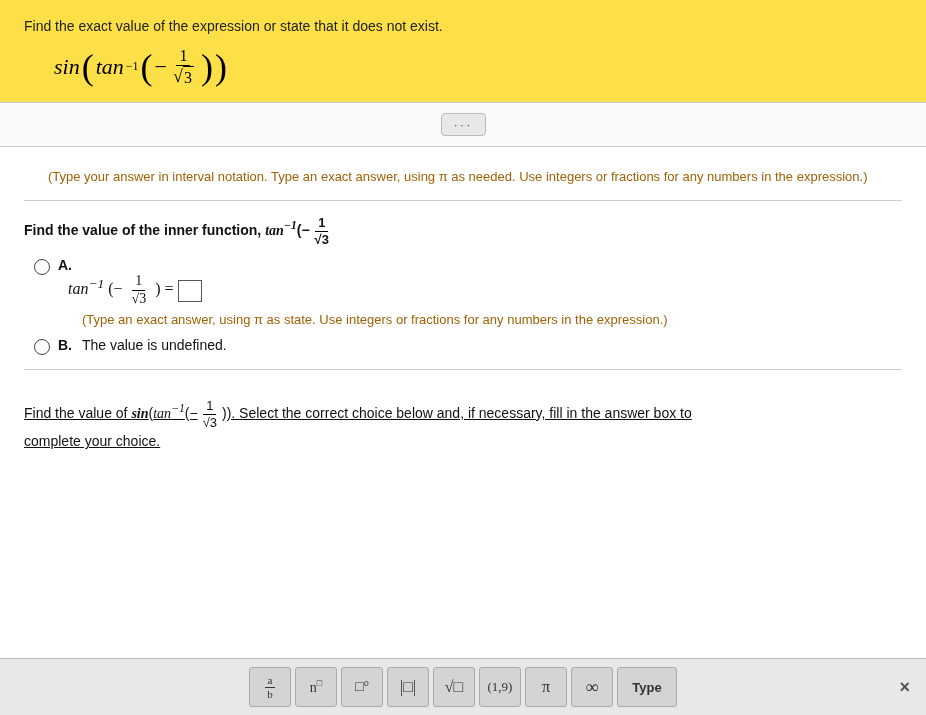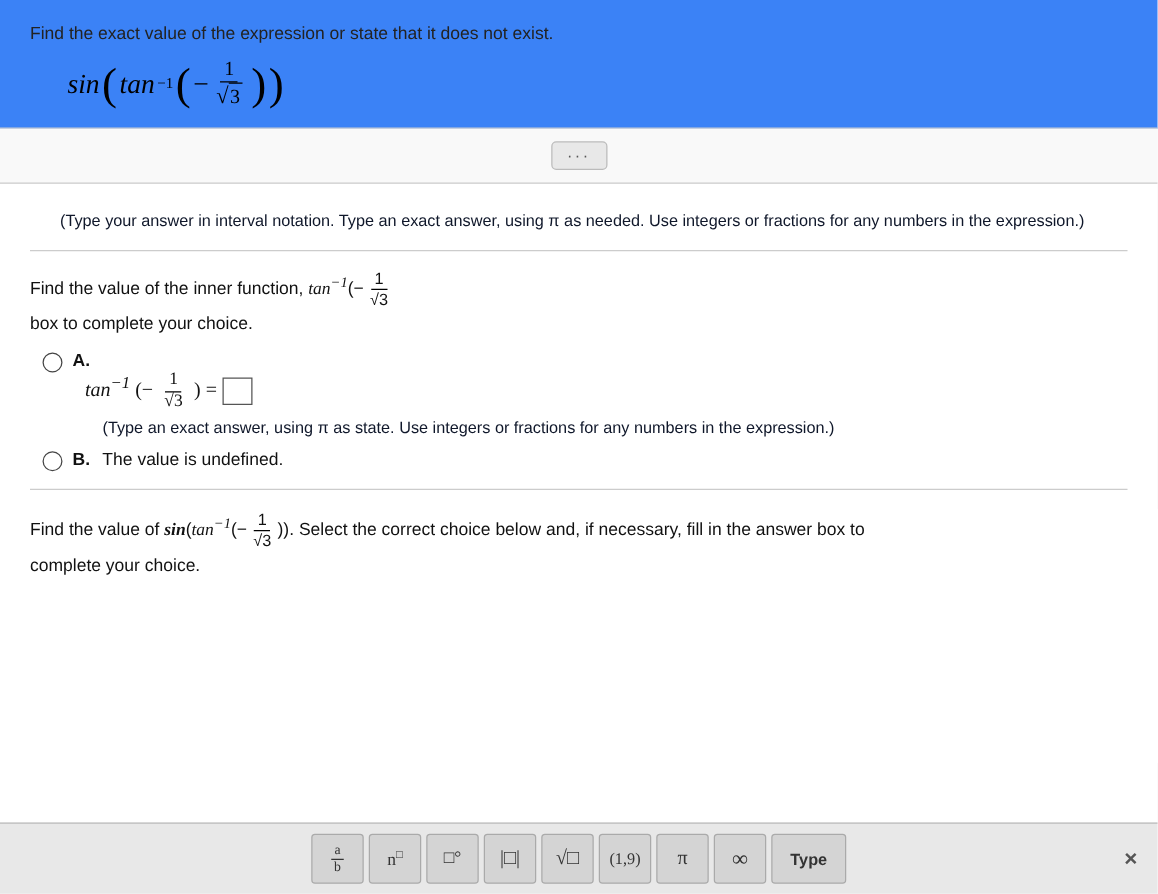--- a/index.html
+++ b/index.html
@@ -13,21 +13,21 @@
     }
     .main-container {
       width: 926px;
       min-height: 715px;
       background: #fff;
       display: flex;
       flex-direction: column;
       position: relative;
     }
     .problem-header {
-      background: #3b82f6;
+      background: #fde047;
       padding: 18px 24px 14px 24px;
       border-bottom: 1px solid #ccc;
     }
     .problem-title {
       font-size: 14px;
       color: #222;
       margin-bottom: 12px;
       font-family: Arial, sans-serif;
     }
     .math-expression {
@@ -142,20 +142,21 @@
 
     .section-divider {
       border: none;
       border-top: 1px solid #ccc;
       margin: 14px 0;
     }
 
     .find-inner {
       margin: 14px 0 8px 0;
       line-height: 1.6;
+      font-weight: bold;
     }
 
     .choices-area {
       margin: 10px 0 0 10px;
     }
     .choice-row {
       display: flex;
       align-items: flex-start;
       margin-bottom: 10px;
       gap: 8px;
@@ -190,28 +191,29 @@
     .answer-square {
       display: inline-block;
       width: 24px;
       height: 22px;
       border: 1.5px solid #555;
       vertical-align: middle;
       background: #fff;
     }
     .small-note {
       font-size: 13px;
-      color: #0f172a;
+      color: #a16207;
       margin-left: 24px;
       font-family: Arial, sans-serif;
     }
 
     .find-sin-section {
-      margin-top: 16px;
+      margin-top: 28px;
       line-height: 1.6;
+      text-decoration: underline;
     }
 
     .toolbar {
       background: #e8e8e8;
       border-top: 1px solid #bbb;
       display: flex;
       align-items: center;
       justify-content: center;
       gap: 4px;
       padding: 8px 12px;
@@ -295,21 +297,20 @@
     </p>
 
     <hr class="section-divider">
 
     <div class="find-inner">
       <span>Find the value of the inner function, <span class="math-inline">tan<sup>−1</sup></span><span>(−</span><span class="fraction" style="display:inline-flex;">
             <span class="numerator" style="font-size:13px;">1</span>
             <span class="denominator" style="font-size:13px;">√3</span>
           </span>
       <br>
-      <span>box to complete your choice.</span>
     </span></div>
 
     <div class="choices-area">
 
       <div class="choice-row">
         <div class="radio-circle"></div>
         <div>
           <span class="choice-label">A.</span>
           <div class="tan-eq-line">
             <span style="margin-left:10px;">

